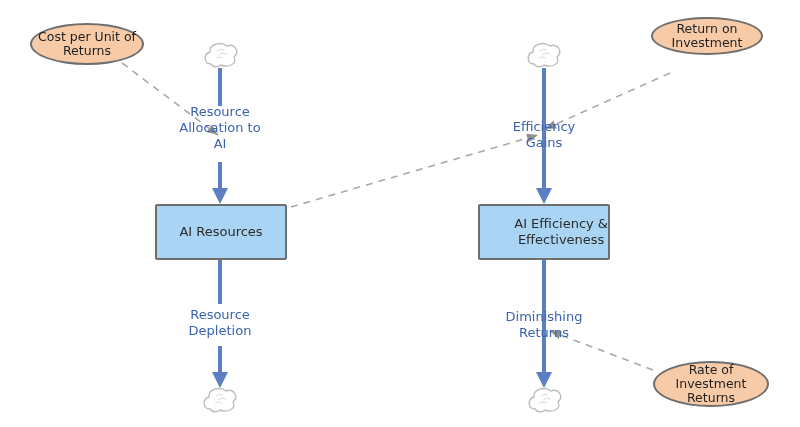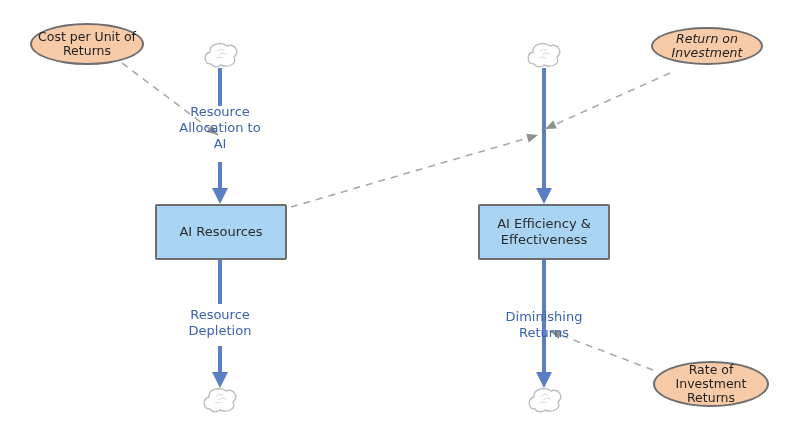--- a/index.html
+++ b/index.html
@@ -93,39 +93,41 @@
     </g>
   </svg>
 
   <div class="flow-label" style="left:158px;top:104px;width:124px;">Resource
 Allocation to
 AI</div>
 
   <div class="flow-label" style="left:158px;top:307px;width:124px;">Resource
 Depletion</div>
 
+  <div class="flow-label" style="left:482px;top:119px;width:124px;">Efficiency
+Gains</div>
 
   <div class="flow-label" style="left:482px;top:309px;width:124px;">Diminishing
 Returns</div>
 
   <div class="node stock" style="left:155px;top:204px;width:132px;height:56px;">
     <span>AI Resources</span>
   </div>
 
-  <div class="node stock" style="left:478px;top:204px;width:132px;height:56px;">
+  <div class="node stock" style="left:478px;top:204px;width:132px;height:56px;justify-content:flex-end;">
     <span>AI Efficiency &amp;
 Effectiveness</span>
   </div>
 
   <div class="node converter" style="left:30px;top:23px;width:114px;height:42px;">
     <span>Cost per Unit of
 Returns</span>
   </div>
 
-  <div class="node converter" style="left:651px;top:27px;width:112px;height:38px;font-style:italic;">
+  <div class="node converter" style="left:651px;top:17px;width:112px;height:38px;">
     <span>Return on
 Investment</span>
   </div>
 
   <div class="node converter" style="left:653px;top:361px;width:116px;height:46px;">
     <span>Rate of
 Investment
 Returns</span>
   </div>
 

